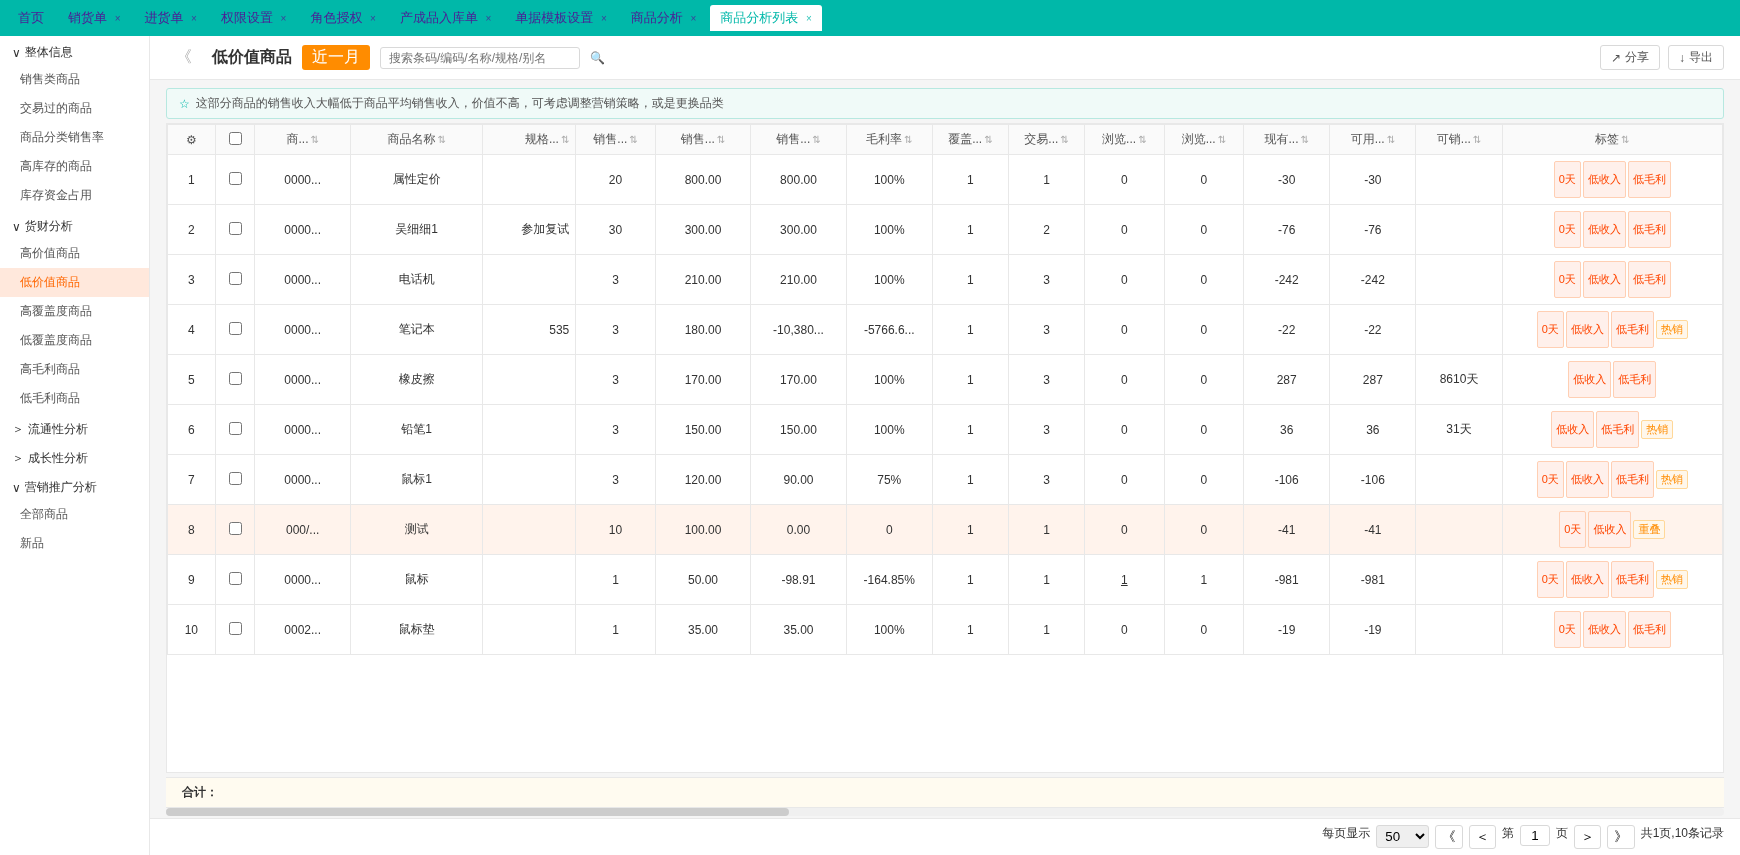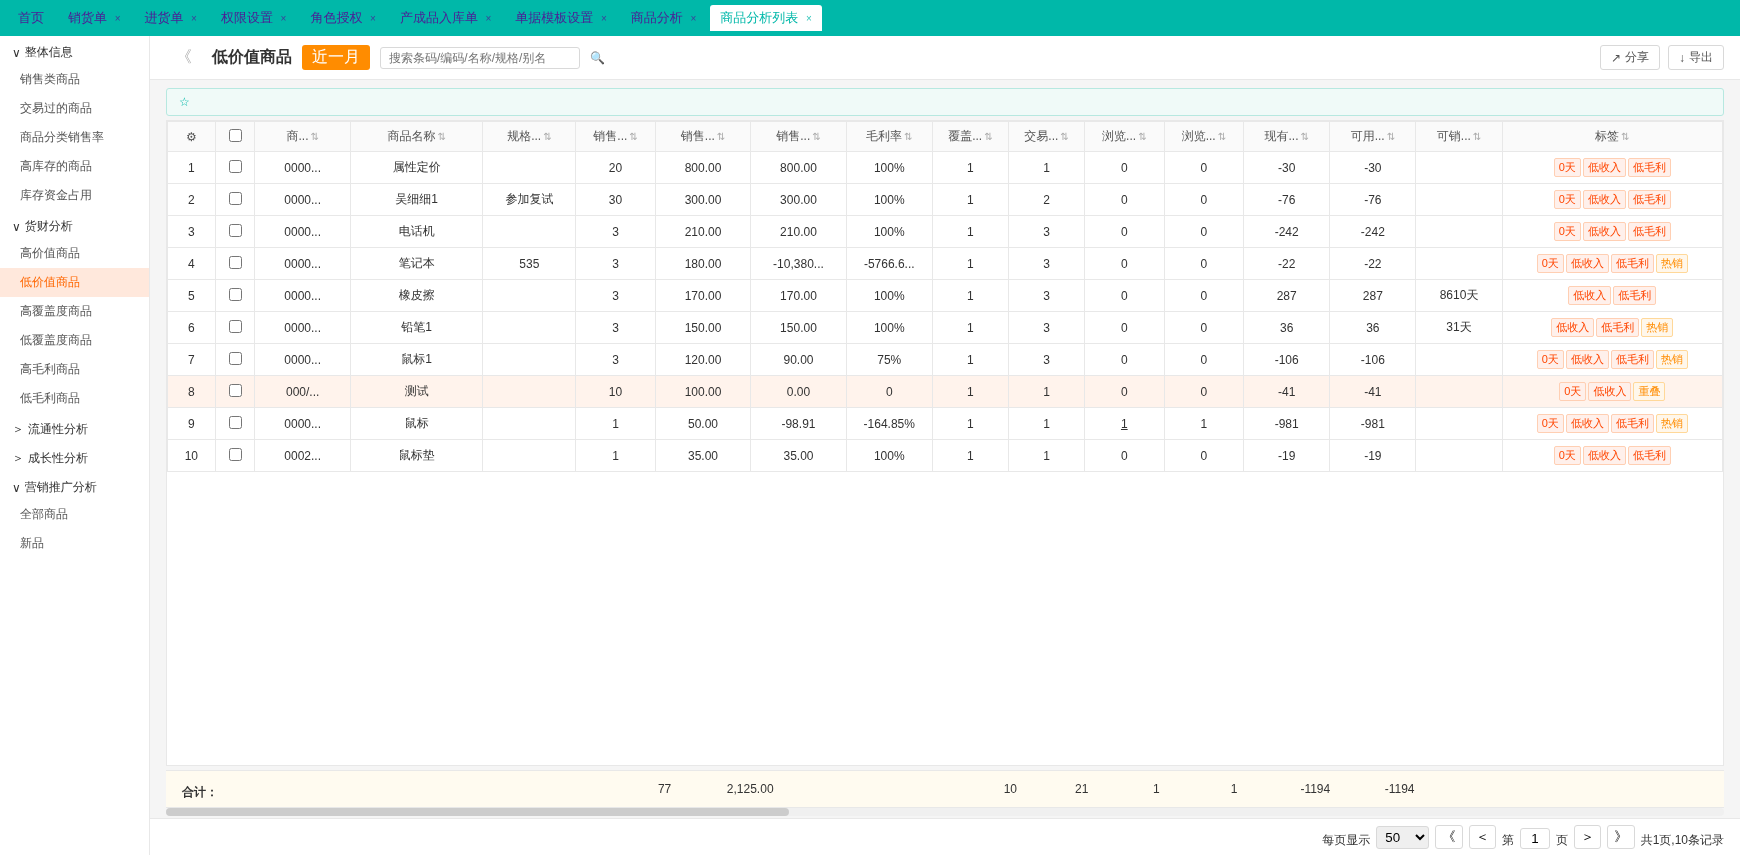--- a/index.html
+++ b/index.html
@@ -36,44 +36,44 @@
     .alert-banner { background: #f0faf8; border: 1px solid #b7e8e0; margin: 8px 16px 4px; padding: 6px 12px; border-radius: 3px; color: #555; font-size: 12px; display: flex; align-items: center; gap: 6px; }
     .alert-icon { color: #00b8a9; }
     
     
     .table-wrapper { flex: 1; overflow: auto; margin: 0 16px 4px; background: #fff; border: 1px solid #e8e8e8; }
     table { width: 100%; border-collapse: collapse; font-size: 12px; }
     thead tr { background: #fafafa; }
     th { border: 1px solid #e8e8e8; padding: 6px 6px; text-align: center; font-weight: normal; color: #555; white-space: nowrap; position: sticky; top: 0; background: #fafafa; z-index: 2; }
     td { border: 1px solid #e8e8e8; padding: 5px 6px; text-align: center; color: #333; white-space: nowrap; }
     tr.highlighted td { background: #fff3ec; }
-    .tag-red { color: #ff4500; font-size: 11px; background: #fff0eb; border: 1px solid #ffcfb3; border-radius: 2px; padding: 1px 4px; margin: 1px; display: inline-block; }
+    .tag-red { color: #ff4500; font-size: 11px; background: #fff0eb; border: 1px solid #ffcfb3; border-radius: 2px; padding: 10px 4px; margin: 1px; display: inline-block; }
     .tag-orange { color: #ff8c00; font-size: 11px; background: #fff7eb; border: 1px solid #ffd899; border-radius: 2px; padding: 1px 4px; margin: 1px; display: inline-block; }
     .underline { text-decoration: underline; cursor: pointer; }
     .settings-icon { cursor: pointer; color: #555; }
     input[type="checkbox"] { cursor: pointer; }
     
     
     .footer-total { background: #fffbf0; border-top: 1px solid #e8e8e8; padding: 6px 16px; display: flex; align-items: flex-end; font-size: 12px; border-bottom: 1px solid #e8e8e8; margin: 0 16px; }
     .footer-total-label { font-weight: bold; margin-right: 8px; }
     
-    .pagination-bar { background: #fff; padding: 6px 16px; display: flex; align-items: flex-end; justify-content: flex-end; gap: 6px; font-size: 12px; border-top: 1px solid #e8e8e8; }
+    .pagination-bar { background: #fff; padding: 6px 16px; display: flex; align-items: flex-start; justify-content: flex-end; gap: 6px; font-size: 12px; border-top: 1px solid #e8e8e8; }
     .pagination-bar select { border: 1px solid #d9d9d9; padding: 2px 4px; border-radius: 3px; }
     .pagination-bar button { border: 1px solid #d9d9d9; background: #fff; padding: 2px 6px; border-radius: 3px; cursor: pointer; }
     .page-num-input { border: 1px solid #d9d9d9; width: 30px; text-align: center; padding: 2px; border-radius: 3px; }
     
     .scrollbar-track { height: 8px; background: #f0f0f0; margin: 0 16px 2px; border-radius: 4px; }
     .scrollbar-thumb { height: 8px; background: #ccc; border-radius: 4px; width: 40%; }
     
     
     .col-index { width: 36px; }
     .col-check { width: 30px; }
     .col-code { width: 72px; }
     .col-name { width: 100px; }
-    .col-spec { width: 70px; }
+    .col-spec { width: 70px; text-align: right; }
     .col-sale1 { width: 60px; }
     .col-sale2 { width: 72px; }
     .col-sale3 { width: 72px; }
     .col-gross { width: 65px; }
     .col-cover { width: 55px; }
     .col-trade { width: 55px; }
     .col-view1 { width: 60px; }
     .col-view2 { width: 60px; }
     .col-stock1 { width: 65px; }
     .col-stock2 { width: 65px; }
@@ -153,20 +153,21 @@
         </button>
         <button class="action-btn">
           <span>↓</span>
           <span>导出</span>
         </button>
       </div>
     </div>
 
     <div class="alert-banner">
       <span class="alert-icon">☆</span>
+      <span>这部分商品的销售收入大幅低于商品平均销售收入，价值不高，可考虑调整营销策略，或是更换品类</span>
     </div>
 
     <div class="table-wrapper">
       <table>
         <thead>
           <tr>
             <th class="col-index">
               <span class="settings-icon">⚙</span>
             </th>
             <th class="col-check">
@@ -379,43 +380,20 @@
     <td class="col-stock2">-19</td>
     <td class="col-stock3"></td>
     <td class="col-tag"><span class="tag-red">0天</span><span class="tag-red">低收入</span><span class="tag-red">低毛利</span></td>
   </tr>
           </tbody>
       </table>
     </div>
 
     <div class="footer-total">
       <span class="footer-total-label">合计：</span>
-      <table style="flex:1;border-collapse:collapse;font-size:12px;">
-        <tbody>
-            <tr>
-          <td style="width:36px;border:none;"></td>
-          <td style="width:30px;border:none;"></td>
-          <td style="width:72px;border:none;"></td>
-          <td style="width:100px;border:none;"></td>
-          <td style="width:70px;border:none;"></td>
-          <td style="width:60px;text-align:center;border:none;">77</td>
-          <td style="width:72px;text-align:center;border:none;">2,125.00</td>
-          <td style="width:72px;border:none;"></td>
-          <td style="width:65px;border:none;"></td>
-          <td style="width:55px;text-align:center;border:none;">10</td>
-          <td style="width:55px;text-align:center;border:none;">21</td>
-          <td style="width:60px;text-align:center;border:none;">1</td>
-          <td style="width:60px;text-align:center;border:none;">1</td>
-          <td style="width:65px;text-align:center;border:none;">-1194</td>
-          <td style="width:65px;text-align:center;border:none;">-1194</td>
-          <td style="width:65px;border:none;"></td>
-          <td style="width:140px;border:none;"></td>
-        </tr>
-      </tbody>
-        </table>
     </div>
 
     <div class="scrollbar-track">
       <div class="scrollbar-thumb"></div>
     </div>
 
     <div class="pagination-bar">
       <span>每页显示</span>
       <select>
         <option>50</option>

